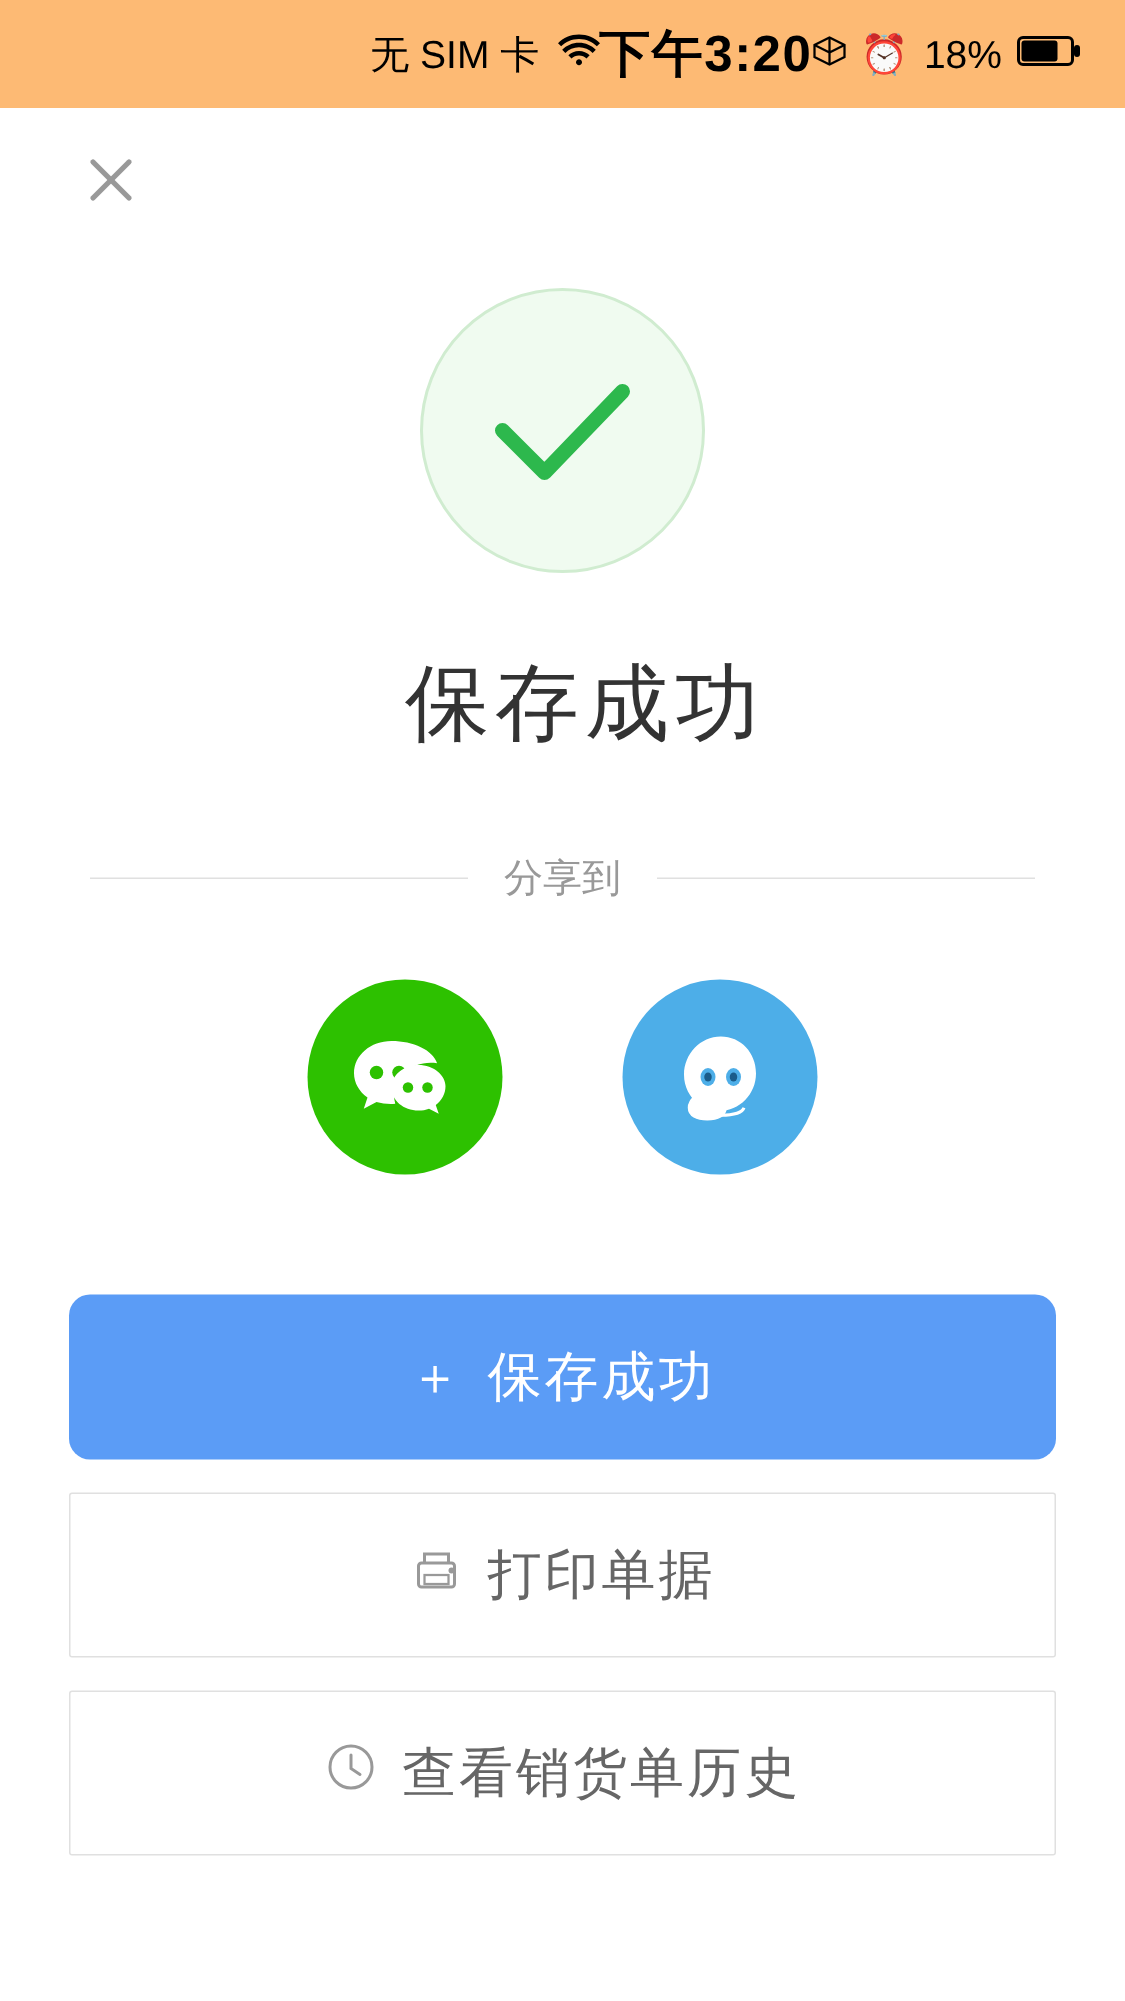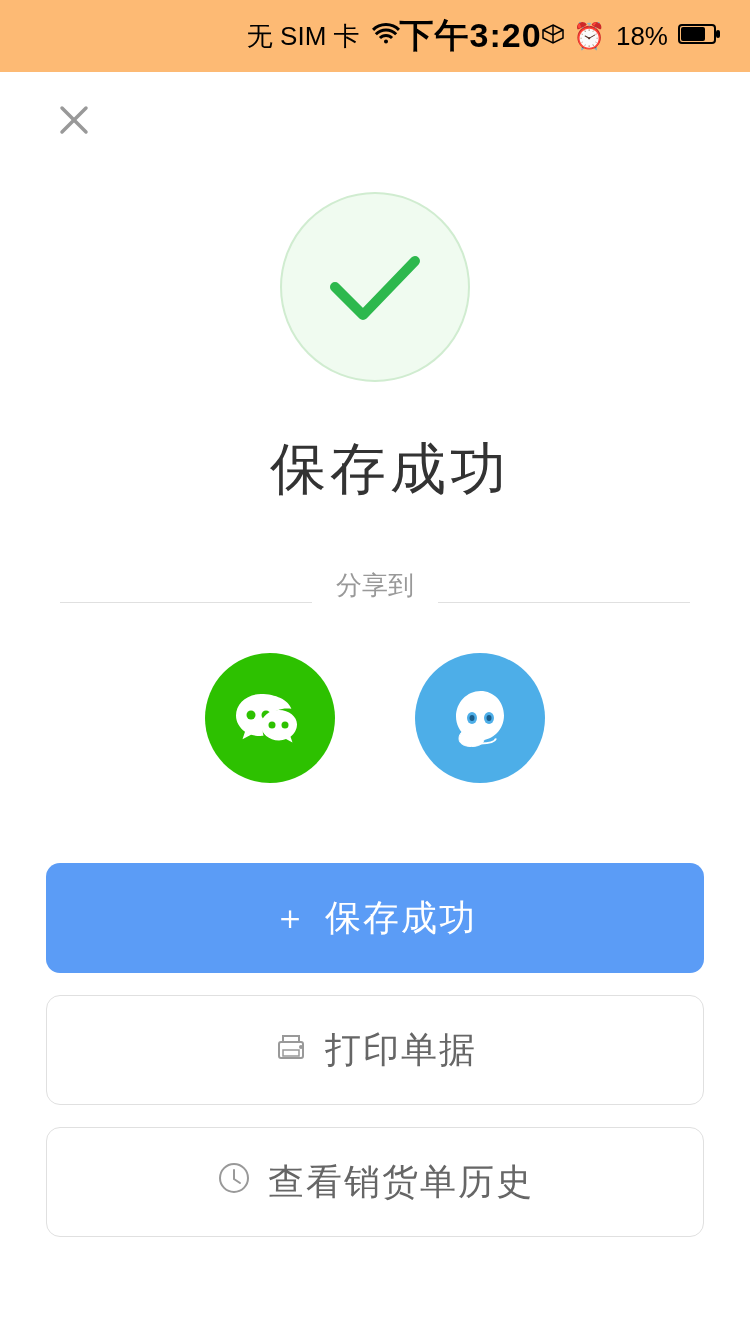--- a/index.html
+++ b/index.html
@@ -104,21 +104,21 @@
       color: #333333;
       margin-bottom: 60px;
       letter-spacing: 4px;
       margin-left: 30px;
     }
 
     
     .share-divider {
       width: 100%;
       display: flex;
-      align-items: flex-end;
+      align-items: center;
       padding: 0 60px;
       margin-bottom: 50px;
     }
 
     .divider-line {
       flex: 1;
       height: 1px;
       background: #e0e0e0;
     }
 
@@ -176,21 +176,21 @@
       font-size: 36px;
       color: #ffffff;
       letter-spacing: 2px;
     }
 
     .btn-secondary {
       width: 100%;
       height: 110px;
       background: #ffffff;
       border: 1px solid #e0e0e0;
-      border-radius: 14px;
+      border-radius: 2px;
       display: flex;
       align-items: center;
       justify-content: center;
       gap: 16px;
       cursor: pointer;
       font-size: 36px;
       color: #666666;
       letter-spacing: 2px;
     }
 

